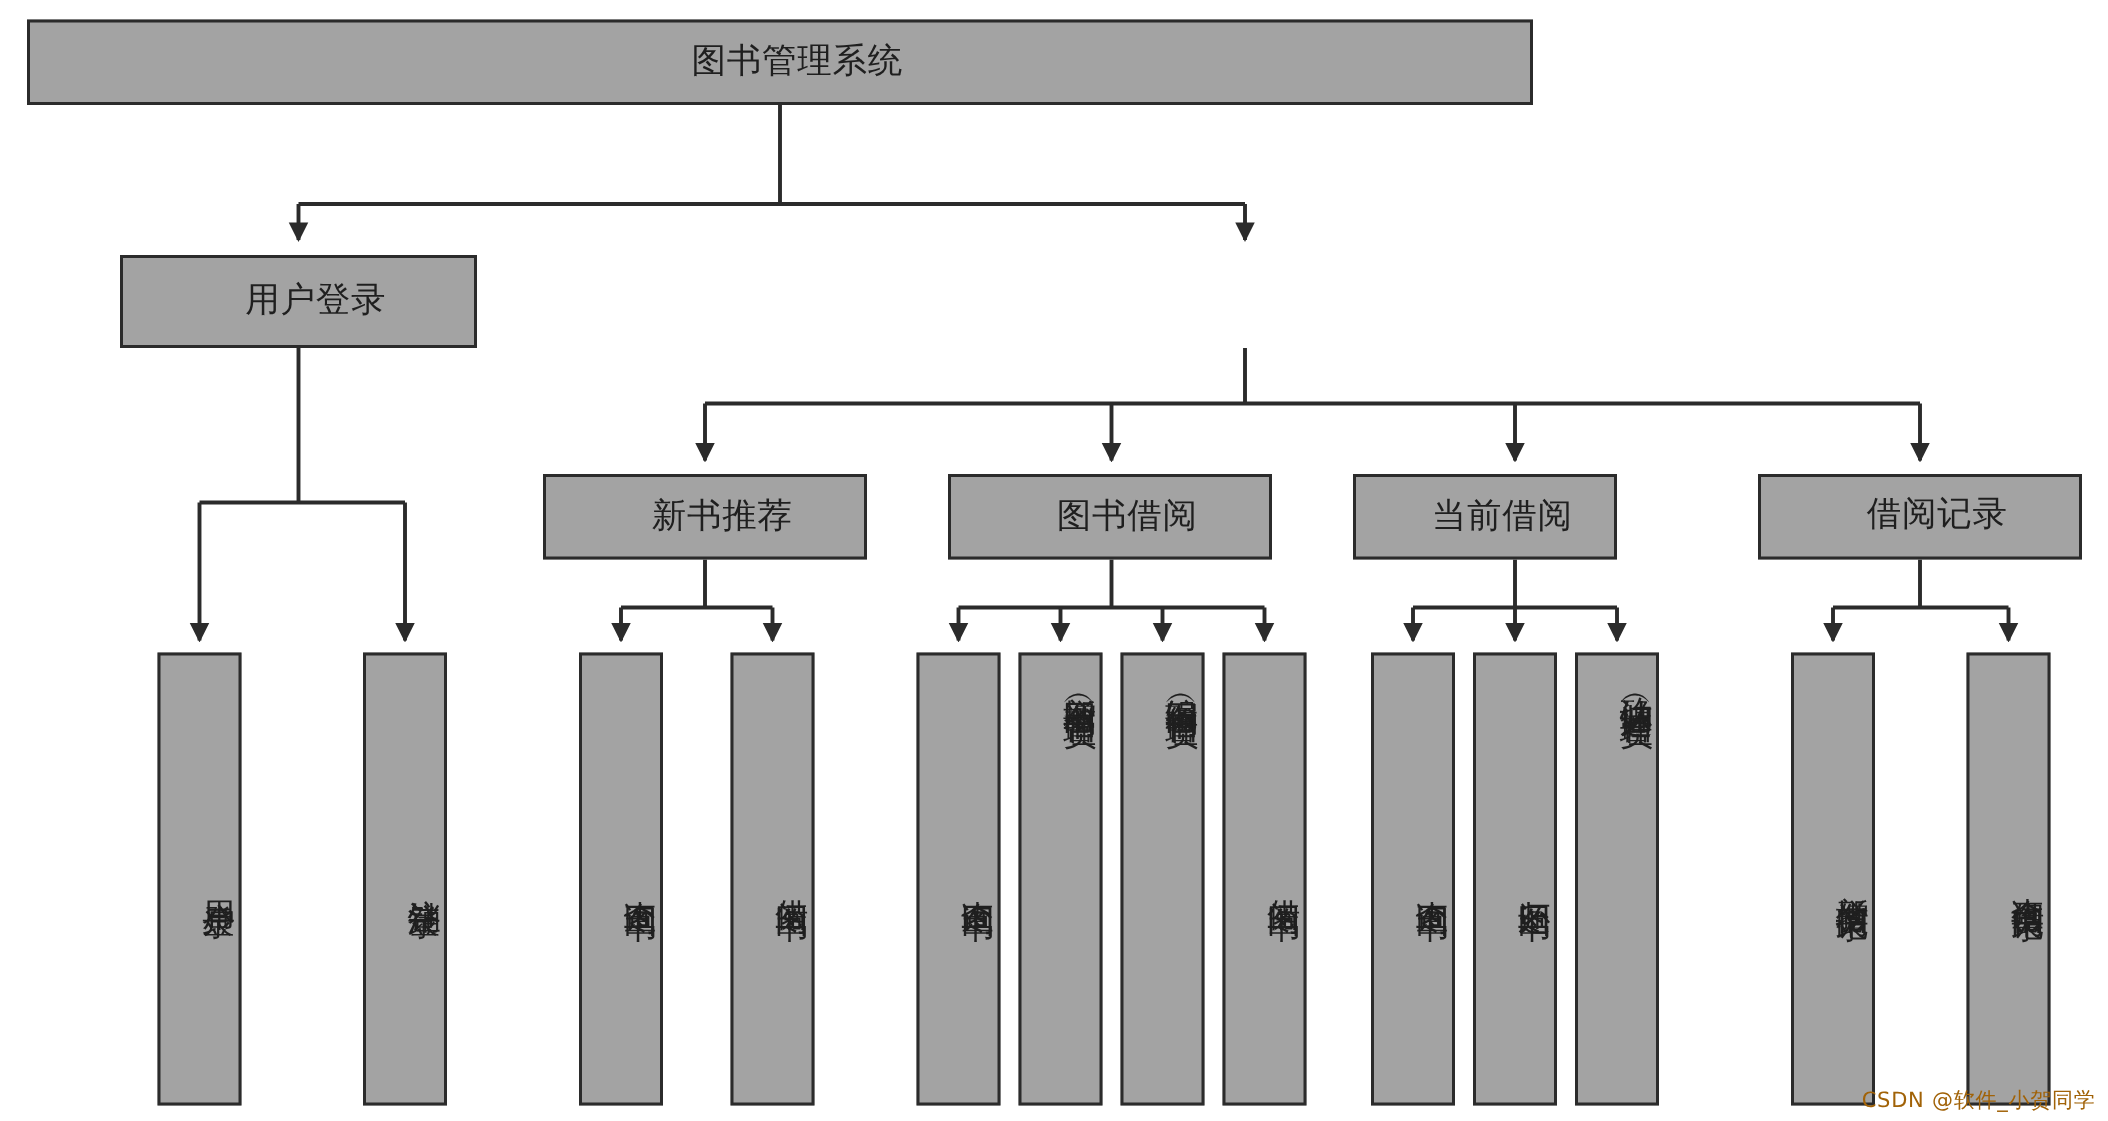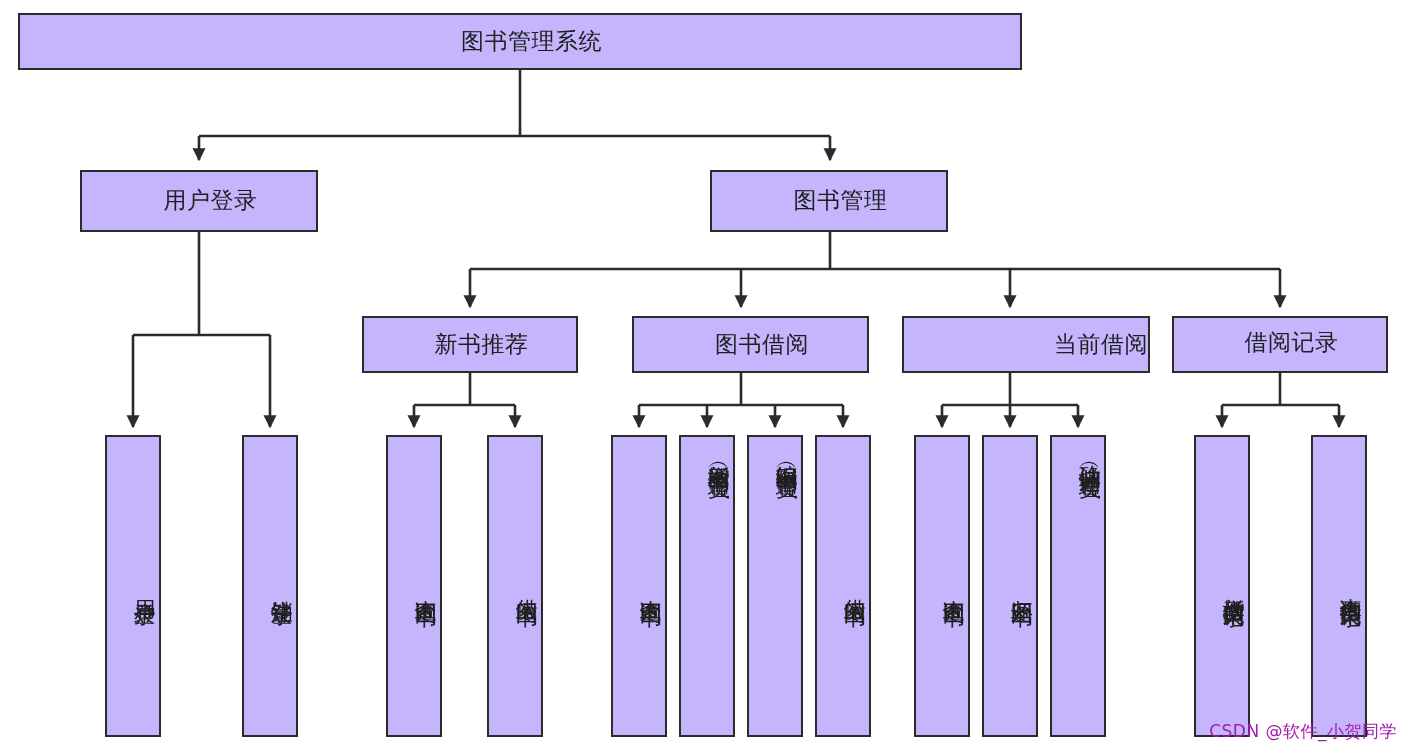--- a/index.html
+++ b/index.html
@@ -15,21 +15,21 @@
     width:1405px;height:747px;
   }
   #wires{
     position:absolute;left:0;top:0;
     width:1405px;height:747px;
     pointer-events:none;
   }
   .node{
     position:absolute;
     box-sizing:border-box;
-    background:#c4b5fd;
+    background:#a3a3a3;
     border:2px solid #2b2b2b;
     display:flex;
     align-items:center;
     justify-content:center;
     color:#1f1f1f;
     z-index:2;
     padding-left:23px;
   }
   .node .label{
     display:block;
@@ -58,22 +58,22 @@
     margin:0 auto;
   }
   .node.v.mid{
     align-items:center;
     padding-top:0;
   }
   #watermark{
     position:absolute;
     right:8px;
     bottom:4px;
-    font-size:17px;
-    color:#a21caf;
+    font-size:14px;
+    color:#a16207;
     letter-spacing:0.5px;
     z-index:3;
     white-space:nowrap;
   }
 </style>
 </head>
 <body>
 
 <div id="diagram">
 
@@ -127,31 +127,28 @@
     </g>
   </svg>
 
   <div class="node h root" style="left:18px;top:13px;width:1004px;height:57px;">
     <span class="label">图书管理系统</span>
   </div>
 
   <div class="node h" style="left:80px;top:170px;width:238px;height:62px;">
     <span class="label">用户登录</span>
   </div>
-  <div class="node h" style="left:710px;top:170px;width:238px;height:62px;">
-    <span class="label">图书管理</span>
-  </div>
 
   <div class="node h" style="left:362px;top:316px;width:216px;height:57px;justify-content:center;">
     <span class="label">新书推荐</span>
   </div>
-  <div class="node h" style="left:632px;top:316px;width:237px;height:57px;">
+  <div class="node h" style="left:632px;top:316px;width:216px;height:57px;">
     <span class="label">图书借阅</span>
   </div>
-  <div class="node h" style="left:902px;top:316px;width:248px;height:57px;justify-content:flex-end;">
+  <div class="node h" style="left:902px;top:316px;width:176px;height:57px;">
     <span class="label">当前借阅</span>
   </div>
   <div class="node h" style="left:1172px;top:316px;width:216px;height:57px;font-family:Liberation Mono, monospace;">
     <span class="label">借阅记录</span>
   </div>
 
   <div class="node v mid" style="left:105px;top:435px;width:56px;height:302px;">
     <span class="label">用户登录</span>
   </div>
   <div class="node v mid" style="left:242px;top:435px;width:56px;height:302px;">

